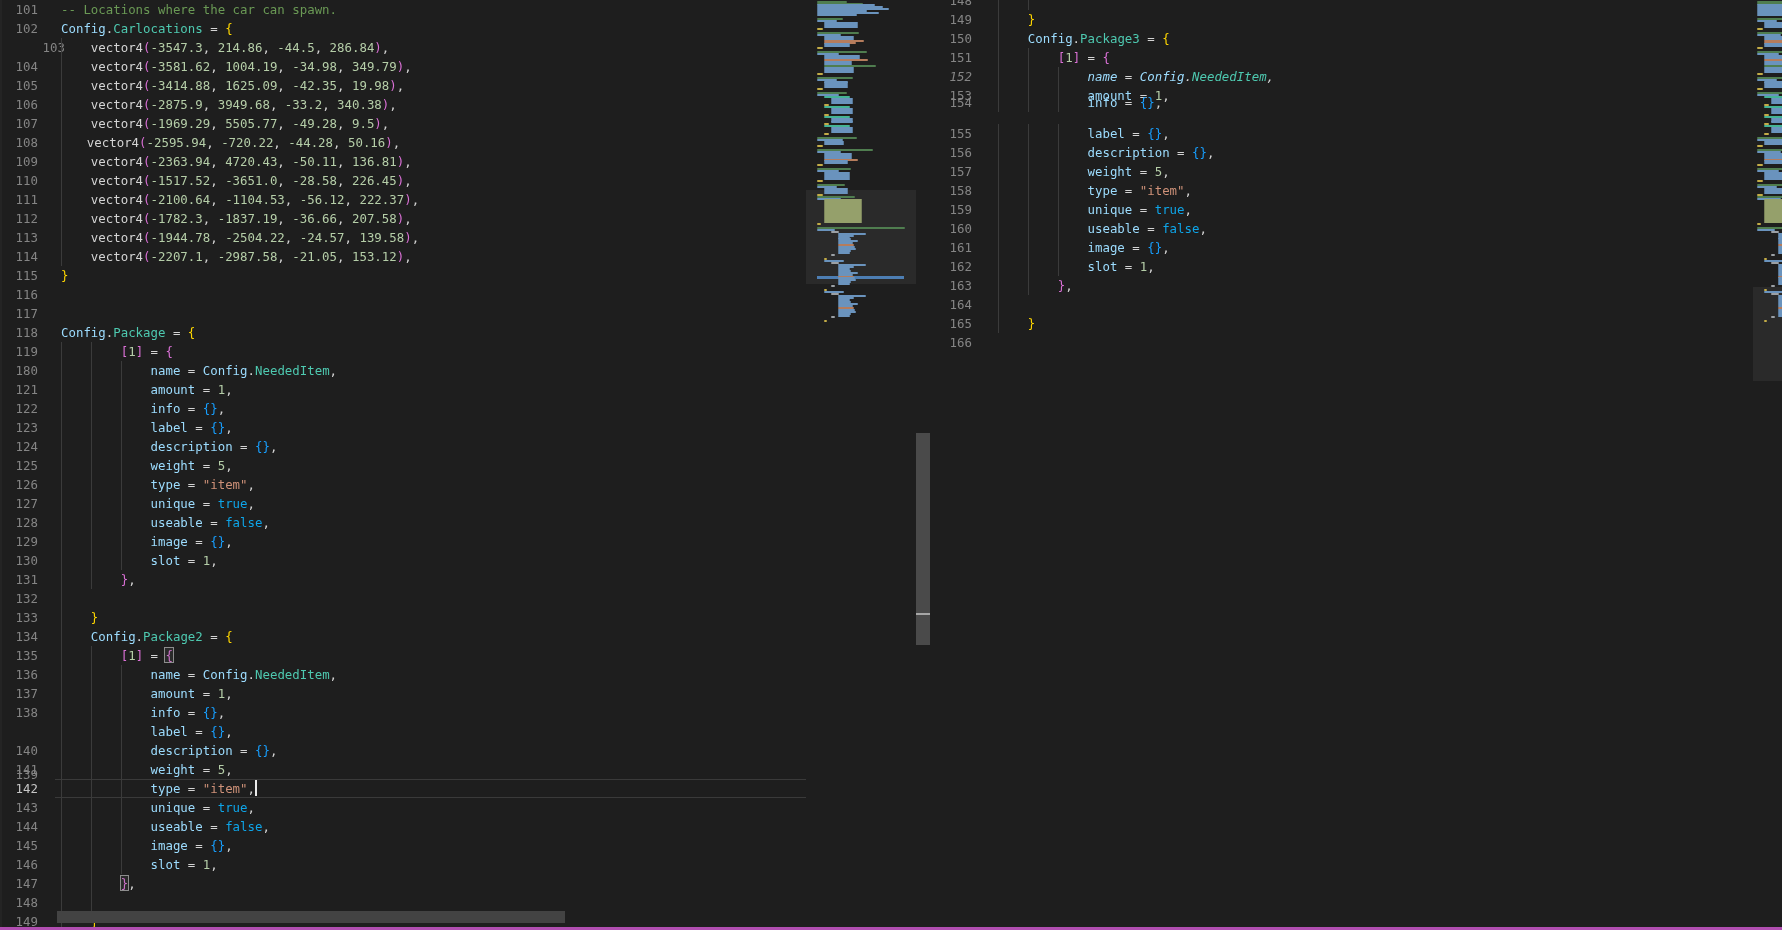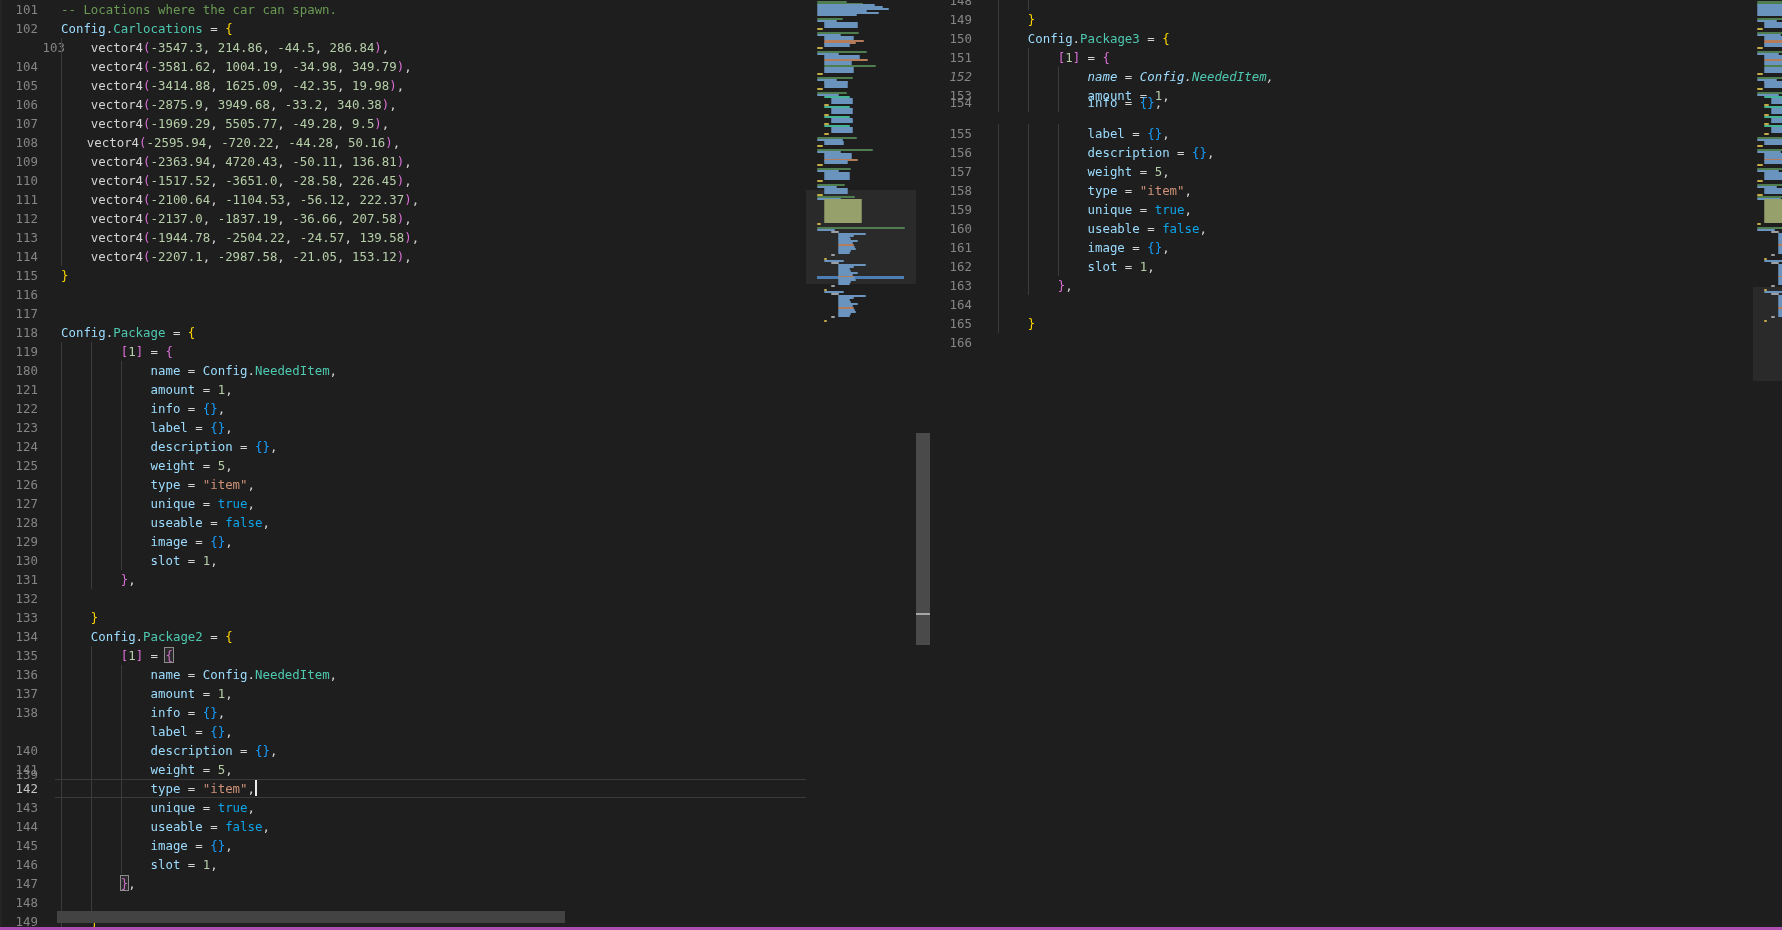--- a/index.html
+++ b/index.html
@@ -88,21 +88,21 @@
           <span class="txt" style="left: 61px;"><span class="w">    </span><span class="w">vector4</span><span class="b2">(</span><span class="n">-1517.52</span><span class="w">, </span><span class="n">-3651.0</span><span class="w">, </span><span class="n">-28.58</span><span class="w">, </span><span class="n">226.45</span><span class="b2">)</span><span class="w">,</span></span>
         </div>
         <div class="row" style="top: 189.5px;">
           <span class="num" style="width: 38px;">111</span>
           <span class="guide" style="left: calc(0ch + 61px);"></span>
           <span class="txt" style="left: 61px;"><span class="w">    </span><span class="w">vector4</span><span class="b2">(</span><span class="n">-2100.64</span><span class="w">, </span><span class="n">-1104.53</span><span class="w">, </span><span class="n">-56.12</span><span class="w">, </span><span class="n">222.37</span><span class="b2">)</span><span class="w">,</span></span>
         </div>
         <div class="row" style="top: 208.5px;">
           <span class="num" style="width: 38px;">112</span>
           <span class="guide" style="left: calc(0ch + 61px);"></span>
-          <span class="txt" style="left: 61px;"><span class="w">    </span><span class="w">vector4</span><span class="b2">(</span><span class="n">-2137.0</span><span class="w">, </span><span class="n">-1837.19</span><span class="w">, </span><span class="n">-36.66</span><span class="w">, </span><span class="n">207.58</span><span class="b2">)</span><span class="w">,</span></span>
+          <span class="txt" style="left: 61px;"><span class="w">    </span><span class="w">vector4</span><span class="b2">(</span><span class="n">-1782.3</span><span class="w">, </span><span class="n">-1837.19</span><span class="w">, </span><span class="n">-36.66</span><span class="w">, </span><span class="n">207.58</span><span class="b2">)</span><span class="w">,</span></span>
         </div>
         <div class="row" style="top: 227.5px;">
           <span class="num" style="width: 38px;">113</span>
           <span class="guide" style="left: calc(0ch + 61px);"></span>
           <span class="txt" style="left: 61px;"><span class="w">    </span><span class="w">vector4</span><span class="b2">(</span><span class="n">-1944.78</span><span class="w">, </span><span class="n">-2504.22</span><span class="w">, </span><span class="n">-24.57</span><span class="w">, </span><span class="n">139.58</span><span class="b2">)</span><span class="w">,</span></span>
         </div>
         <div class="row" style="top: 246.5px;">
           <span class="num" style="width: 38px;">114</span>
           <span class="guide" style="left: calc(0ch + 61px);"></span>
           <span class="txt" style="left: 61px;"><span class="w">    </span><span class="w">vector4</span><span class="b2">(</span><span class="n">-2207.1</span><span class="w">, </span><span class="n">-2987.58</span><span class="w">, </span><span class="n">-21.05</span><span class="w">, </span><span class="n">153.12</span><span class="b2">)</span><span class="w">,</span></span>

